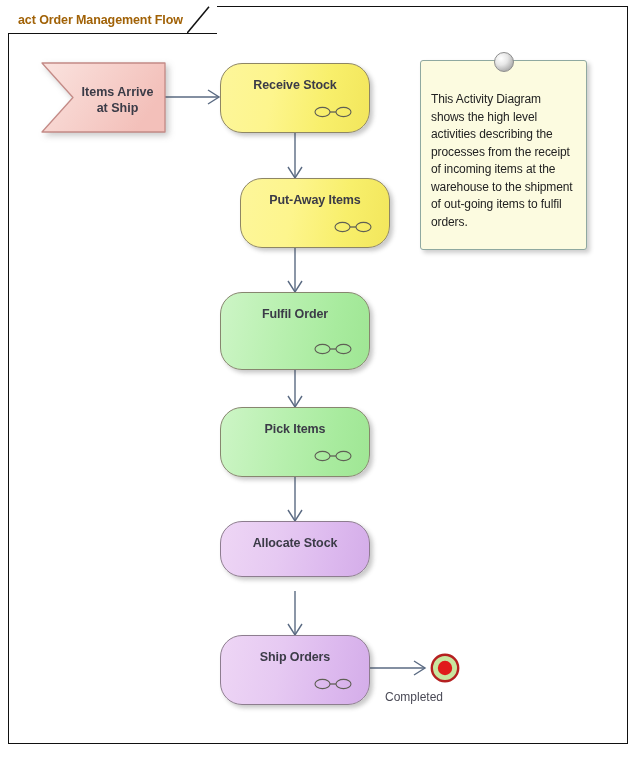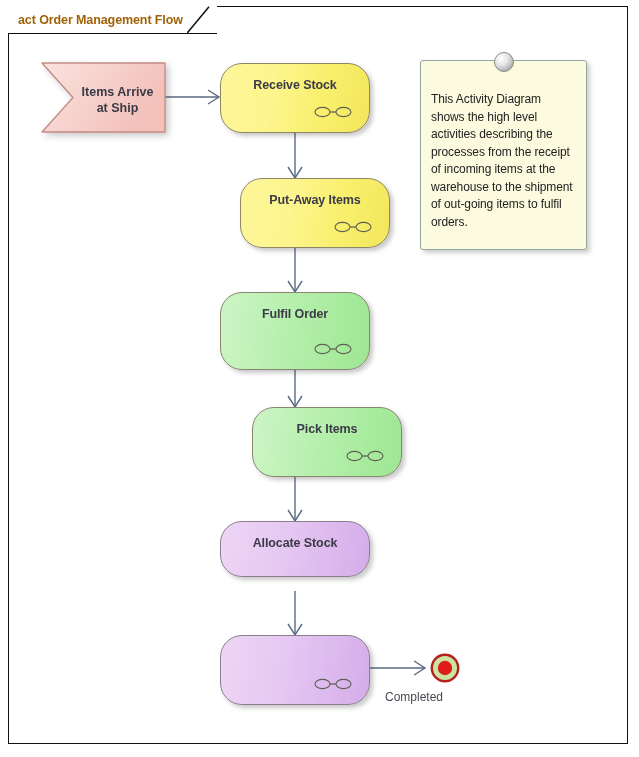--- a/index.html
+++ b/index.html
@@ -290,36 +290,37 @@
     <div class="action-label">Fulfil Order</div>
     <span class="rake-icon">
       <svg width="38" height="14" viewBox="0 0 38 14">
         <ellipse cx="8.5" cy="7" rx="7.5" ry="4.6" fill="none" stroke="#5f5f55" stroke-width="1.1"></ellipse>
         <ellipse cx="29.5" cy="7" rx="7.5" ry="4.6" fill="none" stroke="#5f5f55" stroke-width="1.1"></ellipse>
         <line x1="16" y1="7" x2="22" y2="7" stroke="#5f5f55" stroke-width="1.3"></line>
       </svg>
     </span>
   </div>
 
-  <div class="action-node node-green" style="left:220px; top:407px; width:150px; height:70px;margin-left:32px;">
+  <div class="action-node node-green" style="left:220px; top:407px; width:150px; height:70px;">
     <div class="action-label">Pick Items</div>
     <span class="rake-icon">
       <svg width="38" height="14" viewBox="0 0 38 14">
         <ellipse cx="8.5" cy="7" rx="7.5" ry="4.6" fill="none" stroke="#5f5f55" stroke-width="1.1"></ellipse>
         <ellipse cx="29.5" cy="7" rx="7.5" ry="4.6" fill="none" stroke="#5f5f55" stroke-width="1.1"></ellipse>
         <line x1="16" y1="7" x2="22" y2="7" stroke="#5f5f55" stroke-width="1.3"></line>
       </svg>
     </span>
   </div>
 
   <div class="action-node node-purple" style="left:220px; top:521px; width:150px; height:56px;">
     <div class="action-label">Allocate Stock</div>
   </div>
 
   <div class="action-node node-purple" style="left:220px; top:635px; width:150px; height:70px;">
+    <div class="action-label">Ship Orders</div>
     <span class="rake-icon">
       <svg width="38" height="14" viewBox="0 0 38 14">
         <ellipse cx="8.5" cy="7" rx="7.5" ry="4.6" fill="none" stroke="#5f5f55" stroke-width="1.1"></ellipse>
         <ellipse cx="29.5" cy="7" rx="7.5" ry="4.6" fill="none" stroke="#5f5f55" stroke-width="1.1"></ellipse>
         <line x1="16" y1="7" x2="22" y2="7" stroke="#5f5f55" stroke-width="1.3"></line>
       </svg>
     </span>
   </div>
 
   <div class="final-node" style="left:425px; top:648px; width:40px; height:40px;">

